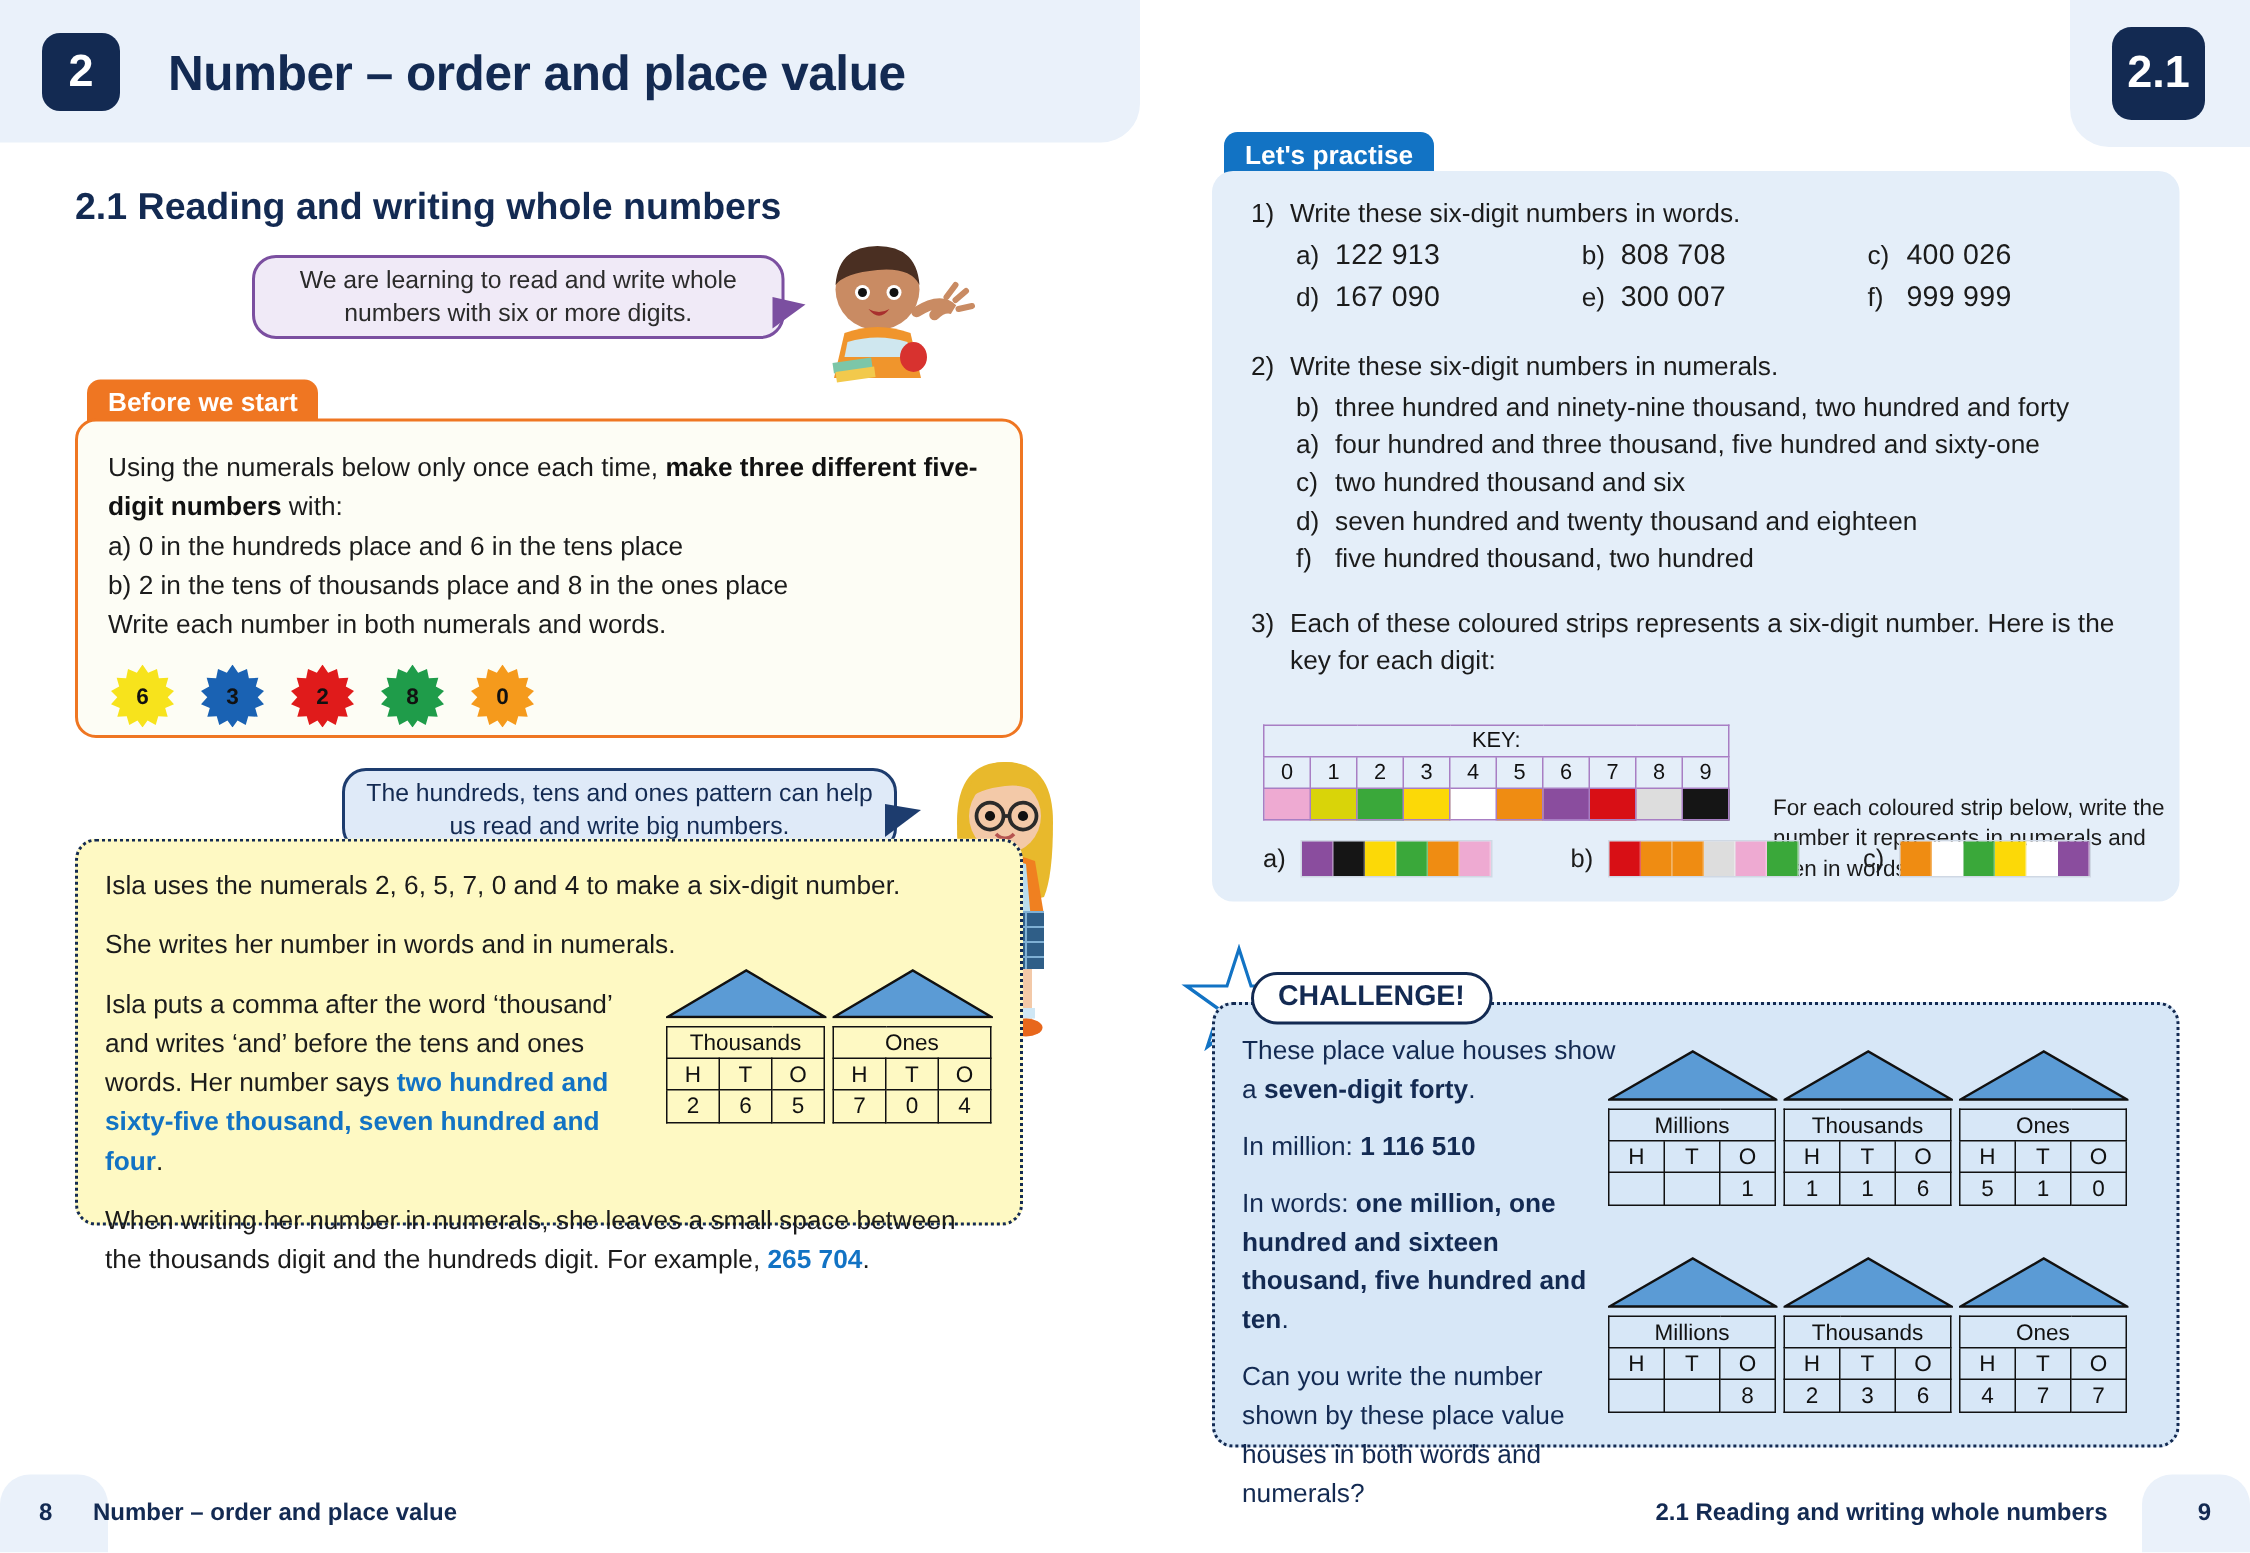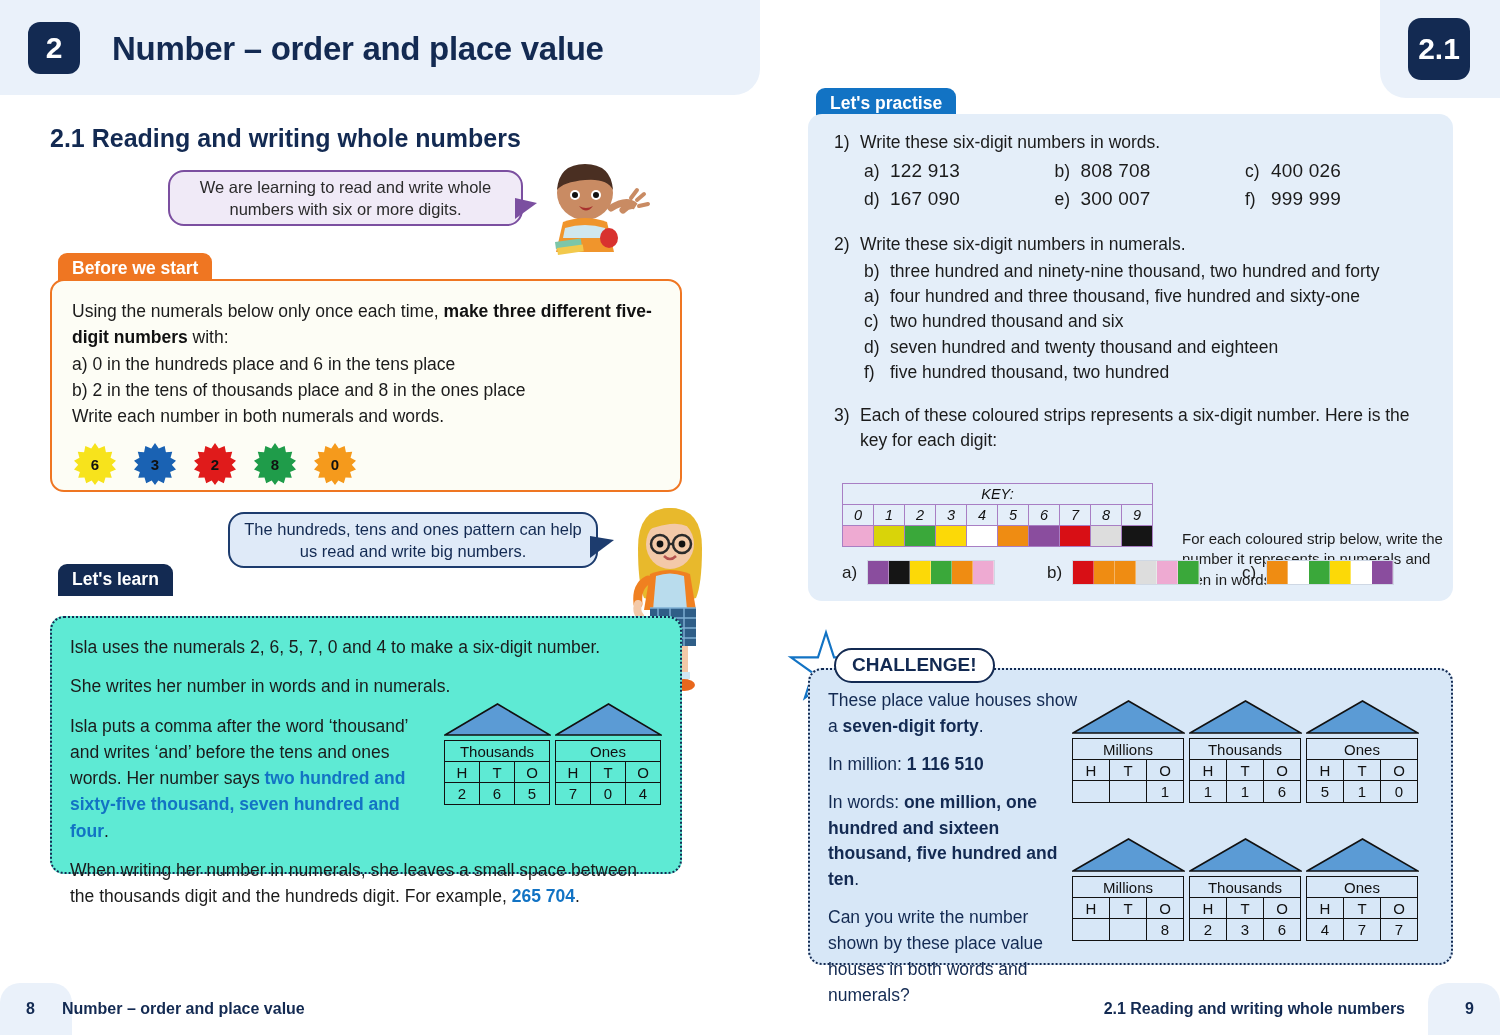--- a/index.html
+++ b/index.html
@@ -67,22 +67,22 @@
     border-radius: 9px 9px 0 0;
   }
   .tab-orange { background: #ef7622; left: 58px; top: 253px; }
   .tab-navy   { background: #132a52; left: 58px; top: 564px; }
 
   .box-bws {
     position: absolute; left: 50px; top: 279px; width: 632px; height: 213px;
     border: 2.5px solid #ef7622; border-radius: 14px; background: #fdfdf5;
   }
   .box-learn {
-    position: absolute; left: 50px; top: 616px; width: 632px; height: 258px;
-    border: 2.5px dotted #132a52; border-radius: 14px; background: #5eead4;
+    position: absolute; left: 50px; top: 559px; width: 632px; height: 258px;
+    border: 2.5px dotted #132a52; border-radius: 14px; background: #fef9c3;
   }
 
   .body-text { font-size: 17.5px; line-height: 1.5; color: #1b1b1b; }
   .bws-text { position: absolute; left: 20px; top: 17px; width: 596px; }
   .bws-text b { color: #111; }
   .learn-text { position: absolute; left: 18px; top: 16px; width: 596px; }
   .learn-text p { margin-bottom: 13px; }
   .hl { color: #1273c4; font-weight: bold; }
 
   
@@ -120,21 +120,21 @@
     background: #e4eef9; border-radius: 14px;
   }
   .practise-text { position: absolute; left: 20px; top: 16px; width: 608px; font-size: 17.5px; line-height:1.44; color:#1b1b1b;}
   .q-row { display: flex; margin-left: 6px; }
   .q-num { width: 26px; flex: none; }
   .q-body { flex: 1; }
   .sub3 { display: flex; }
   .sub3 > div { width: 33.3%; }
 
   
-  .key-wrap { position: absolute; left: 842px; top: 483px; font-style: italic; }
+  .key-wrap { position: absolute; left: 842px; top: 483px; }
   .key-tbl { border-collapse: collapse; }
   .key-tbl td {
     border: 1.3px solid #a87ec4; text-align: center;
     font-size: 14.5px; color: #111; height: 21px;
   }
   .key-swatch { height: 19px; padding: 0; }
 
   .key-note {
     position: absolute; left: 1182px; top: 485px; width: 280px;
     font-size: 15px; line-height: 1.35; color: #1b1b1b; margin-top: 44px;

